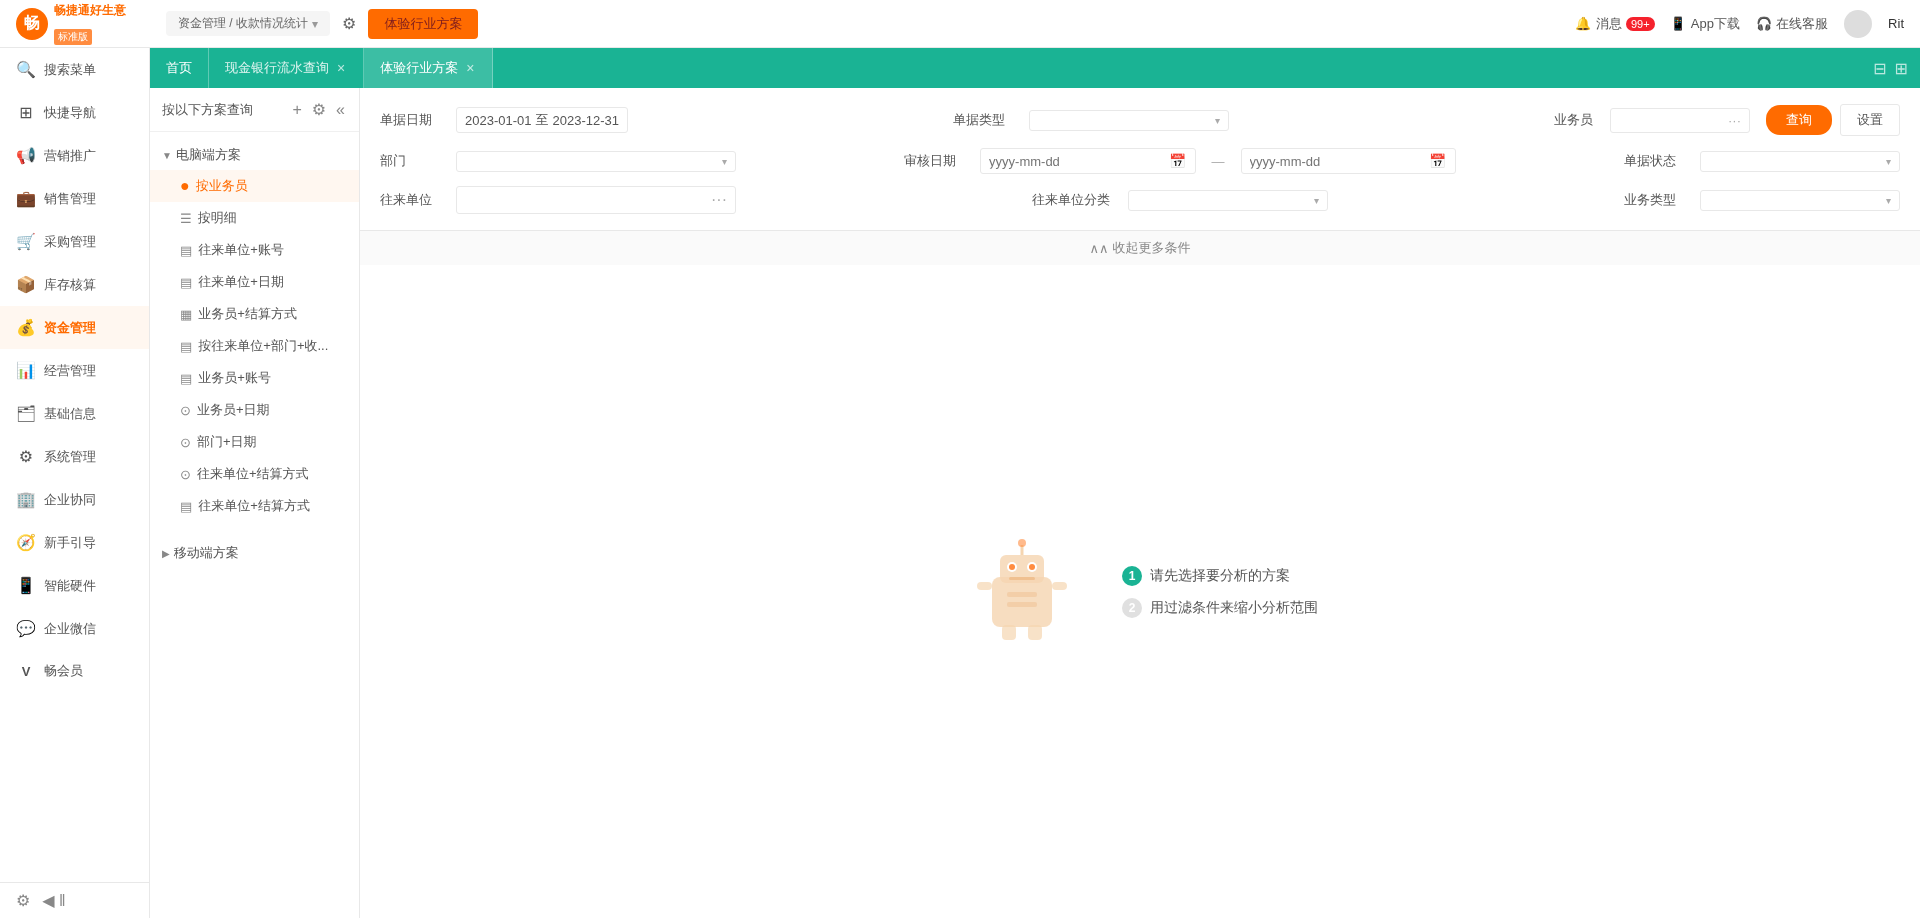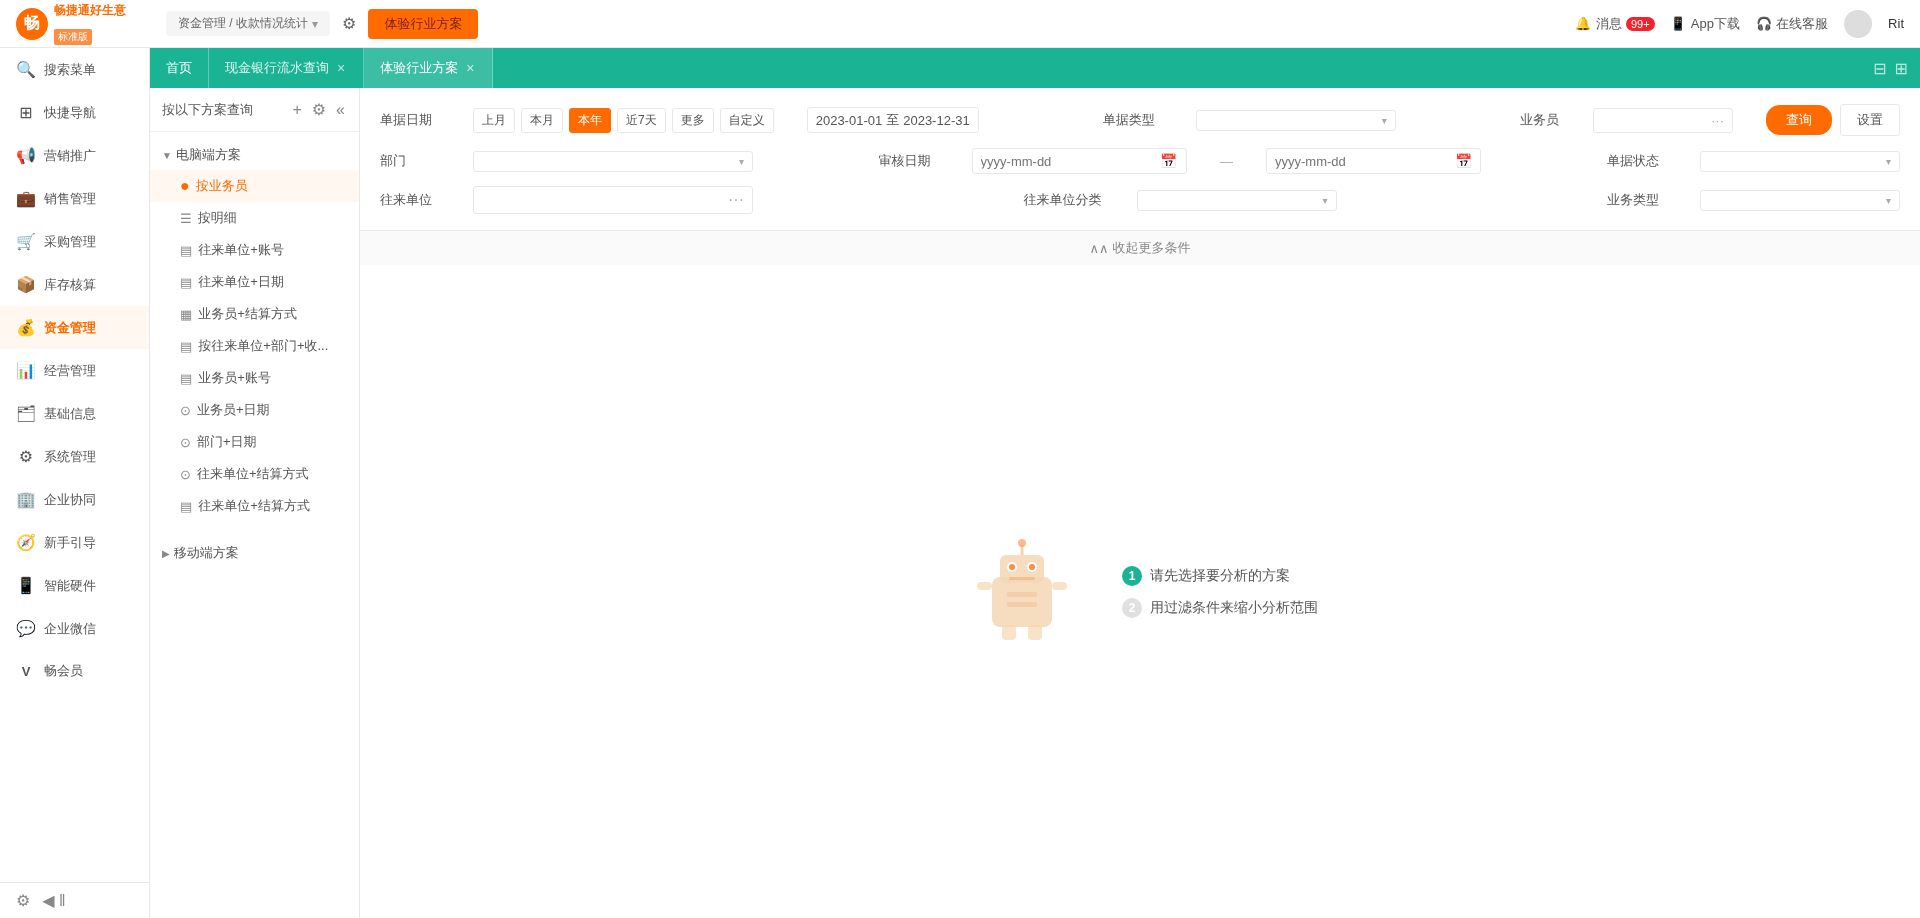--- a/index.html
+++ b/index.html
@@ -261,21 +261,21 @@
       flex-direction: column;
     }
     .filter-panel {
       background: #fff;
       padding: 16px 20px;
       border-bottom: 1px solid #e8e8e8;
     }
     .filter-row {
       display: flex;
       align-items: center;
-      gap: 33px;
+      gap: 16px;
       margin-bottom: 12px;
     }
     .filter-row:last-child { margin-bottom: 0; }
     .filter-label {
       color: #555;
       font-size: 13px;
       min-width: 60px;
       flex-shrink: 0;
     }
     .filter-date-group {
@@ -626,28 +626,20 @@
           </div>
         </div>
       </div>
 
       <div class="filter-area">
 
         <div class="filter-panel">
 
           <div class="filter-row">
             <span class="filter-label">单据日期</span>
-            <div class="filter-date-group">
-              <button class="filter-date-btn">上月</button>
-              <button class="filter-date-btn">本月</button>
-              <button class="filter-date-btn active">本年</button>
-              <button class="filter-date-btn">近7天</button>
-              <button class="filter-date-btn">更多</button>
-              <button class="filter-date-btn">自定义</button>
-            </div>
             <div class="filter-date-range">
               <span>2023-01-01</span>
               <span> 至 </span>
               <span>2023-12-31</span>
             </div>
             <span style="flex:1;"></span>
             <span class="filter-label" style="min-width:60px;">单据类型</span>
             <div class="filter-select" style="min-width:200px;">
               <span style="color:#ccc;"></span>
               <span class="arrow">▾</span>

